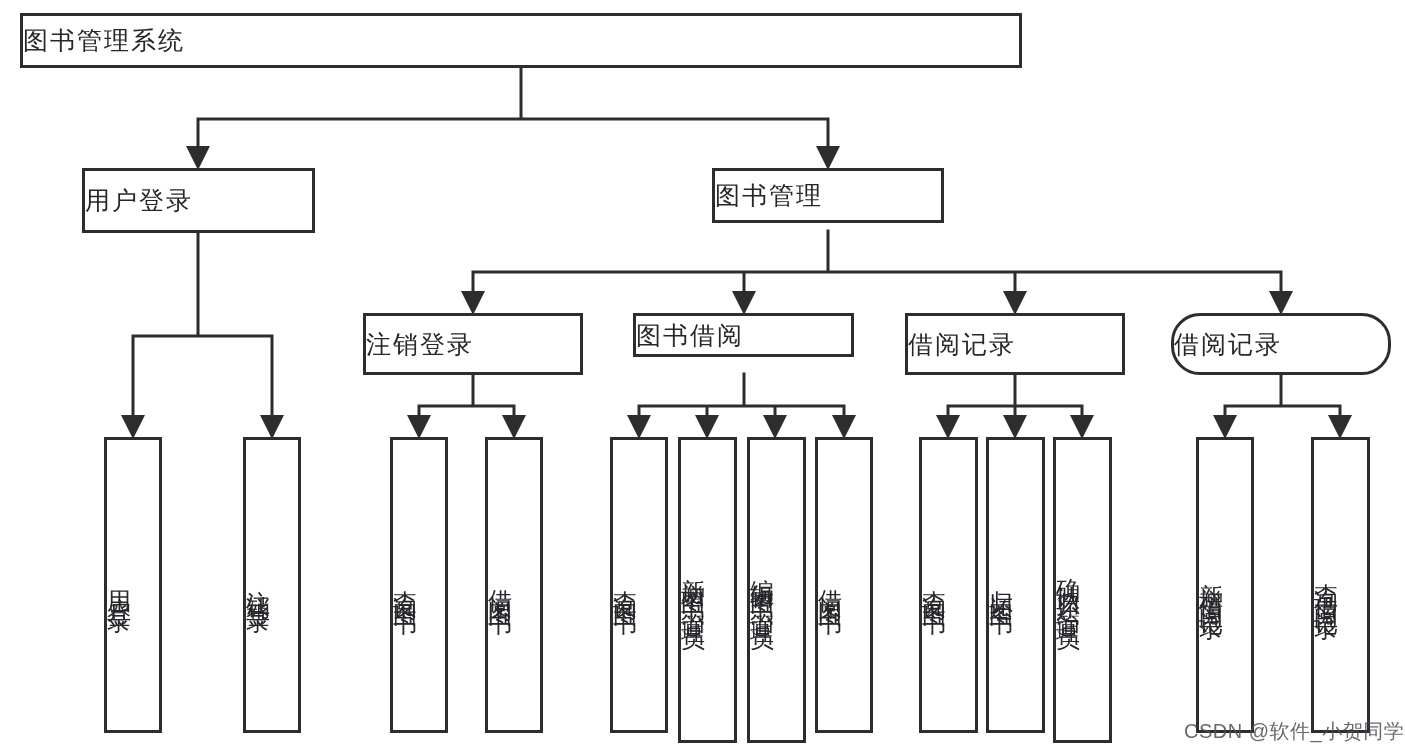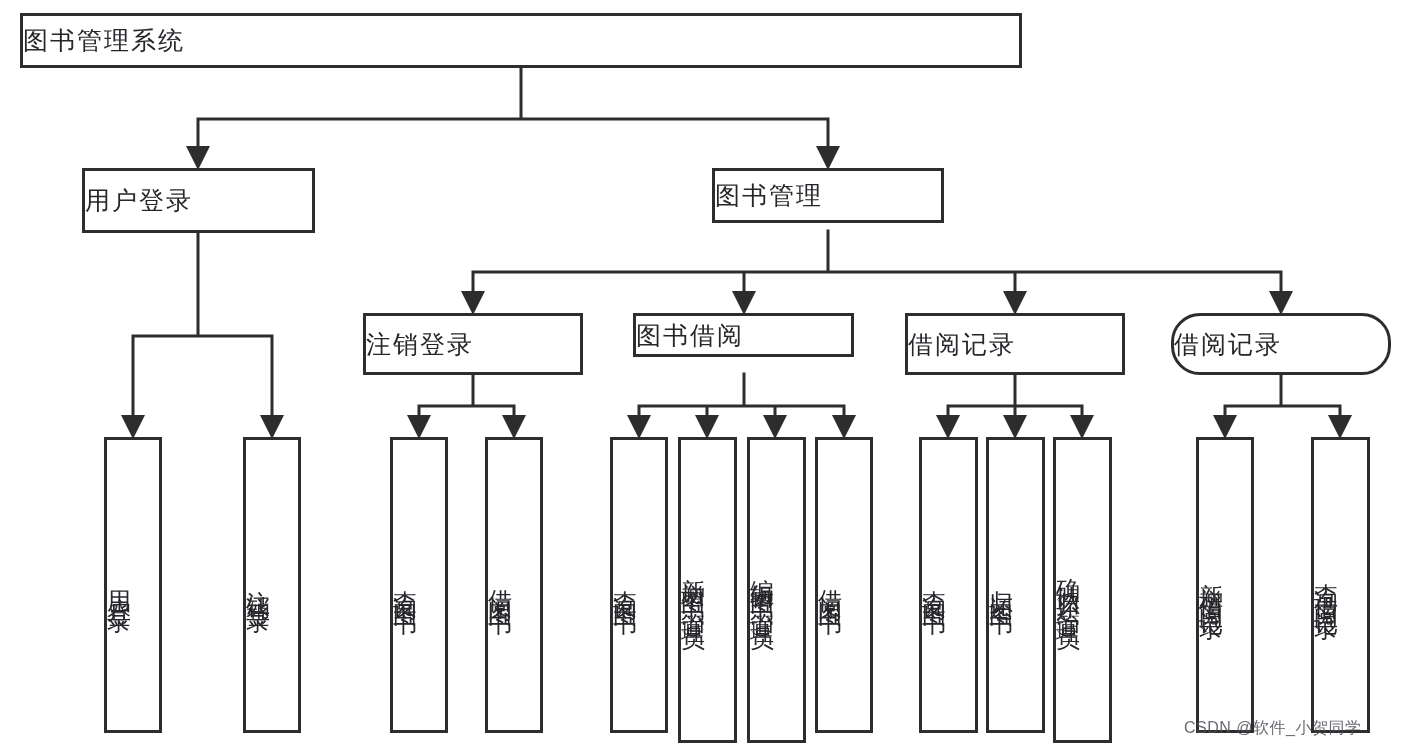--- a/index.html
+++ b/index.html
@@ -12,21 +12,21 @@
     position:absolute;box-sizing:border-box;border:3px solid #2d2d2d;background:#ffffff;
     display:flex;align-items:center;
   }
   .hnode span{font-size:25px;letter-spacing:2px;white-space:nowrap;}
   .root span{font-size:25px;letter-spacing:2px;}
   .leaf span{
     writing-mode:vertical-rl;text-orientation:mixed;
     font-size:24px;line-height:1;letter-spacing:7px;white-space:nowrap;
   }
   .watermark{
-    position:absolute;left:1184px;top:718px;font-size:16px;letter-spacing:0.5px;
+    position:absolute;left:1184px;top:718px;font-size:20px;letter-spacing:0.5px;
     color:rgba(78,78,88,0.85);white-space:nowrap;
   }
 </style>
 </head>
 <body>
 
 <div class="stage">
 
   <svg class="connectors" width="1405" height="747" viewBox="0 0 1405 747">
     <defs>

